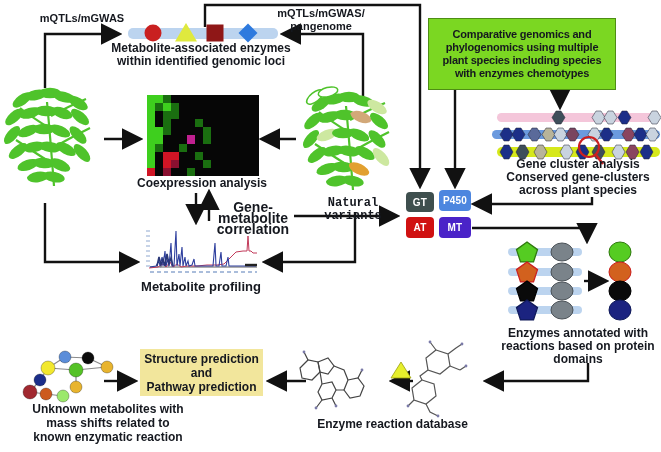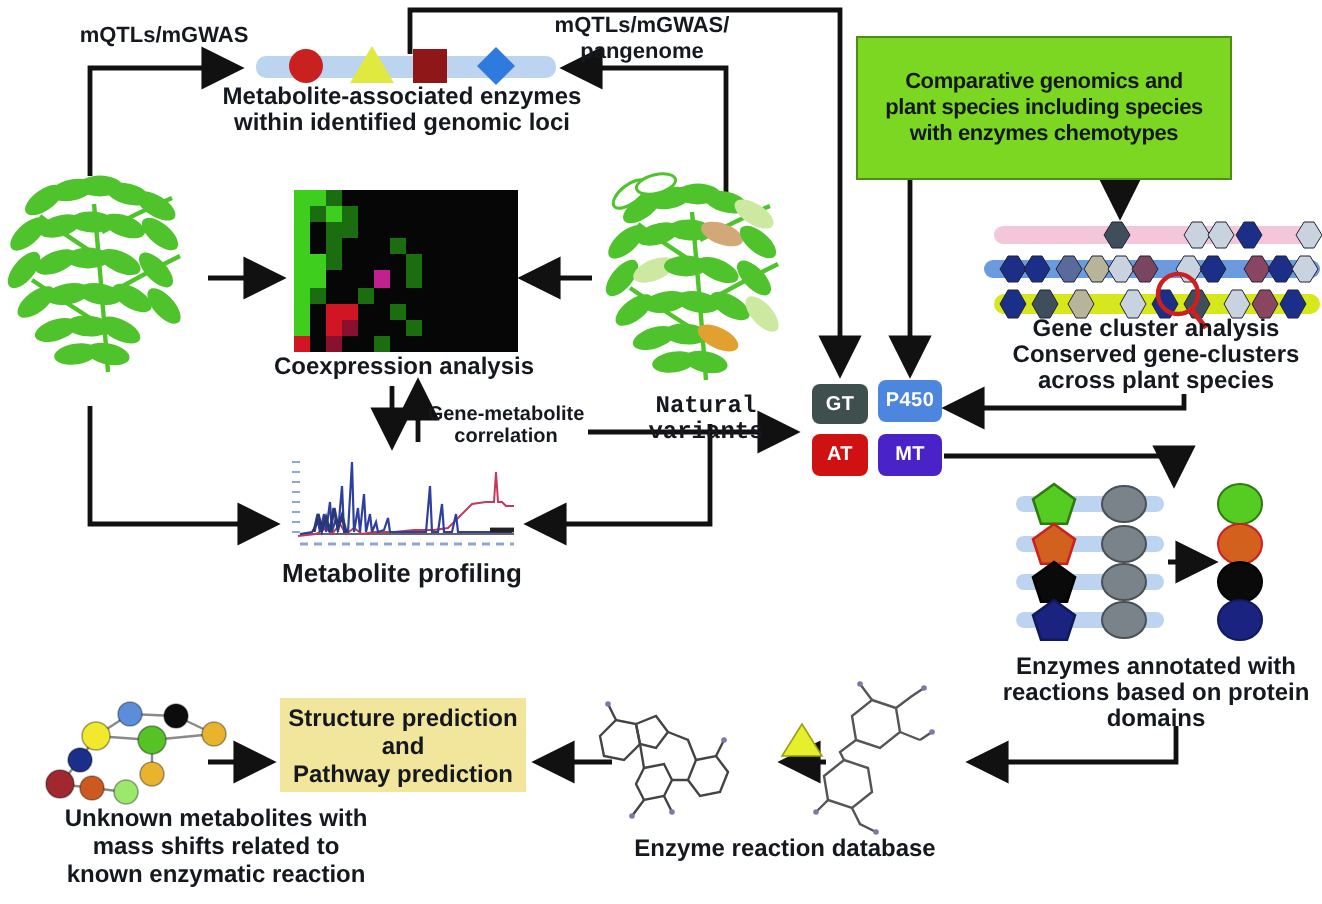--- a/index.html
+++ b/index.html
@@ -3,21 +3,21 @@
 <meta charset="utf-8">
 <style>
   html,body{margin:0;padding:0;background:#ffffff;}
   #canvas{position:relative;width:661px;height:452px;background:#ffffff;overflow:hidden;
           font-family:"Liberation Sans",sans-serif;}
   #overlay{position:absolute;left:0;top:0;}
   .lbl{position:absolute;font-weight:bold;color:#15181f;text-align:center;line-height:13px;}
   .f11{font-size:11px;}
   .f12{font-size:12px;}
   .f13{font-size:13px;line-height:14px;}
-  .f10{font-size:10px;line-height:11px;}
+  .f10{font-size:14px;line-height:11px;}
   .box{position:absolute;display:flex;flex-direction:column;align-items:center;justify-content:center;
        text-align:center;font-weight:bold;color:#15181f;}
   #comparative-box{left:428px;top:18px;width:186px;height:70px;border:1px solid #4e8e14;
        font-size:11px;line-height:13px;letter-spacing:-0.2px;}
   #prediction-box{left:140px;top:337px;width:123px;height:47px;font-size:12px;line-height:14px;margin-top:12px;}
   .enzbox{position:absolute;display:flex;align-items:center;justify-content:center;
        color:#fff;font-weight:bold;font-size:10px;border-radius:4px;letter-spacing:0.2px;}
   #heatmap{position:absolute;left:147px;top:95px;display:grid;
        grid-template-columns:repeat(14,8px);grid-auto-rows:8.1px;}
   #heatmap span{display:block;width:8px;height:8.1px;}
@@ -242,20 +242,21 @@
       <circle cx="12" cy="2" r="1.4"></circle>
           <circle cx="70" cy="20" r="1.4"></circle>
       <circle cx="44" cy="56" r="1.4"></circle>
           <circle cx="24" cy="58" r="1.4"></circle>
     </g>
   </g>
 </svg>
 
 <div id="comparative-box" class="box" style="background: rgb(123, 215, 34);">
   <div>Comparative genomics and</div>
+  <div>phylogenomics using multiple</div>
   <div>plant species including species</div>
   <div>with enzymes chemotypes</div>
 </div>
 
 <div id="prediction-box" class="box" style="background: rgb(242, 230, 156);">
   <div>Structure prediction</div>
   <div>and</div>
   <div>Pathway prediction</div>
 </div>
 

